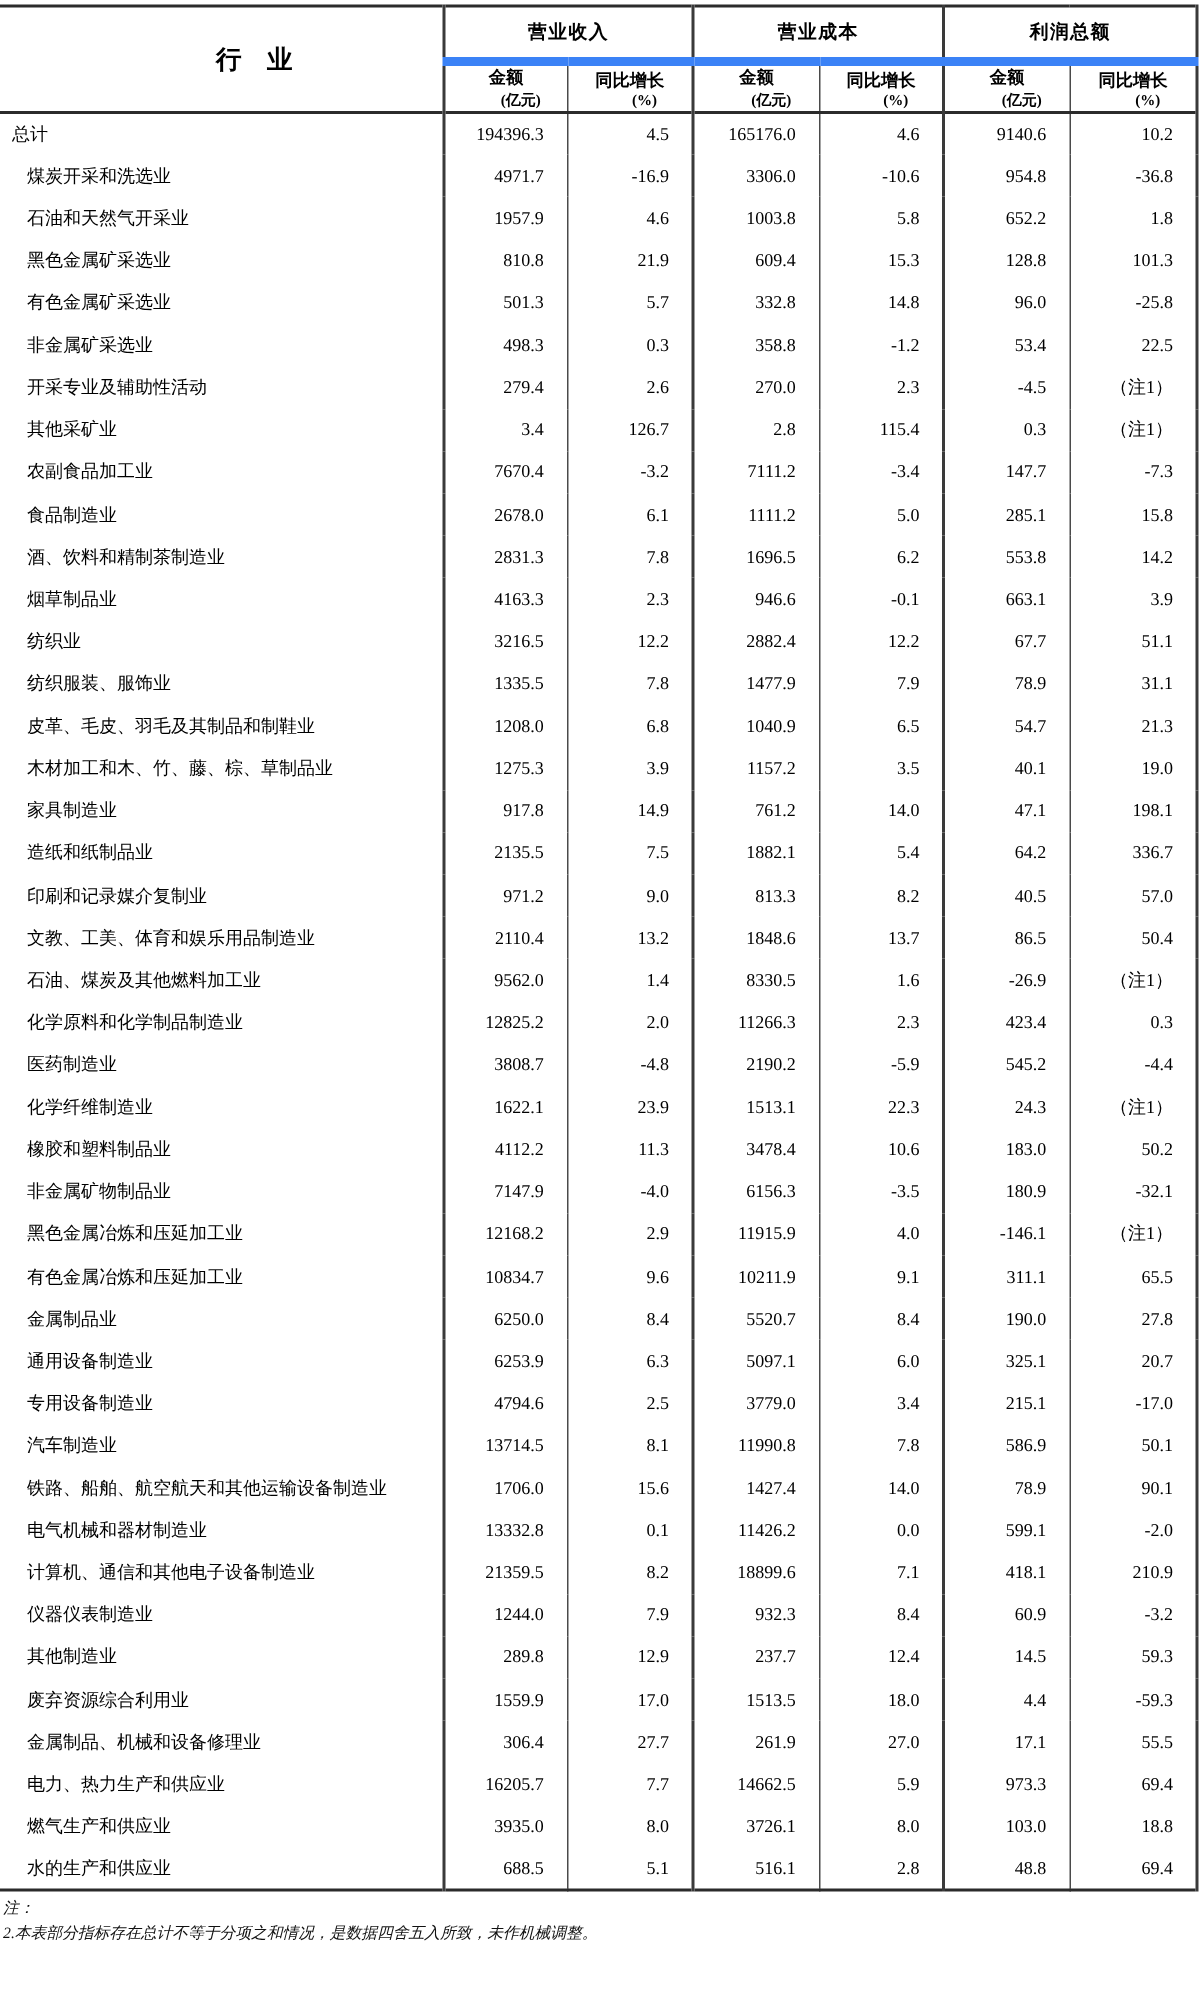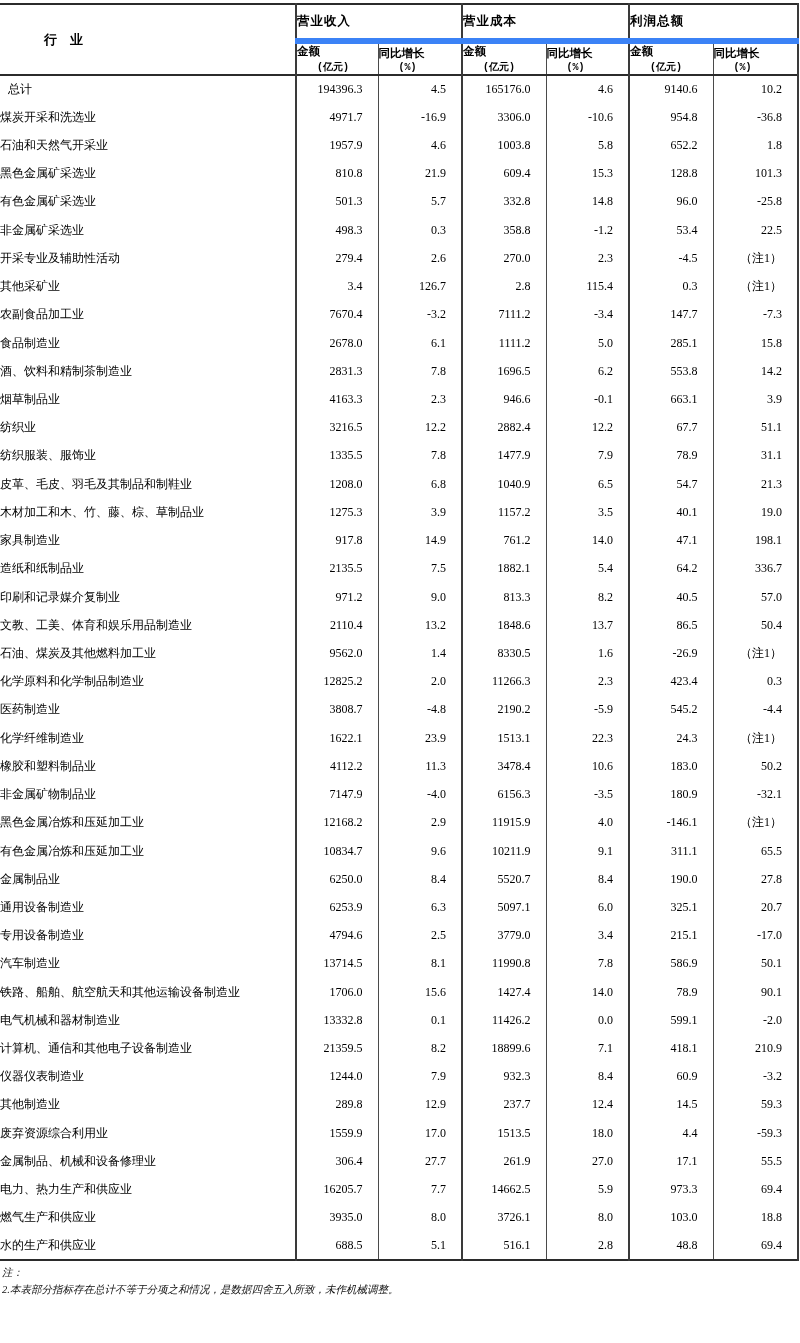--- a/index.html
+++ b/index.html
@@ -20,40 +20,41 @@
   }
   thead { border-bottom: 2px solid #2b2b2b; }
 
   
   .bh { border-right: 2px solid #3a3a3a; }
   .bl { border-right: 1px solid #4a4a4a; }
 
   tr.h1 th { height: 37px; vertical-align: middle; }
   tr.h2 th { height: 29px; vertical-align: middle; border-top: 6px solid #3b82f6; }
   th {
-    font-family: Liberation Mono, monospace;
+    font-family: Liberation Serif, serif;
     font-weight: bold;
     font-size: 12.5px;
-    text-align: left;
+    text-align: center;
     letter-spacing: 1px;
   }
-  th.industry-h { letter-spacing: 0; font-size: 13px; padding-left: 44px; }
+  th.industry-h { letter-spacing: 0; font-size: 17px; padding-left: 44px; }
   tr.h2 th { font-size: 11.5px; letter-spacing: 0; }
   tr.h2 th .unit { font-size: 10px; font-weight: bold; margin-top: 1px; margin-left: 20px; }
 
   tbody td {
     height: 28.23px;
     font-size: 12px;
     vertical-align: middle;
     white-space: nowrap;
     overflow: hidden;
   }
   tbody td.ind {
     font-family: "Liberation Sans", "DejaVu Sans", sans-serif;
     font-size: 12px;
+    padding-left: 18px;
     text-align: left;
     border-right: 2px solid #3a3a3a;
   }
   tbody tr.total td.ind { padding-left: 8px; }
   tbody td.num {
     font-family: "Liberation Serif", "DejaVu Serif", serif;
     text-align: right;
     padding-right: 15px;
   }
 

